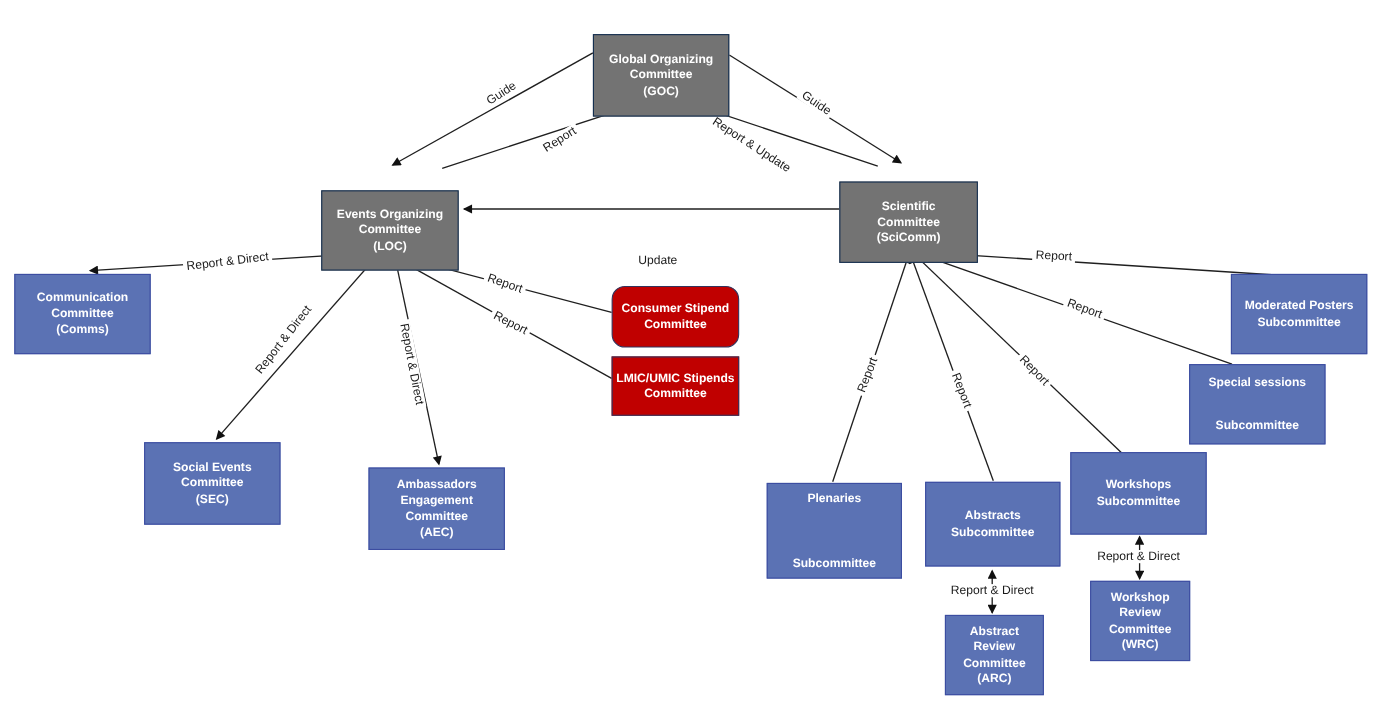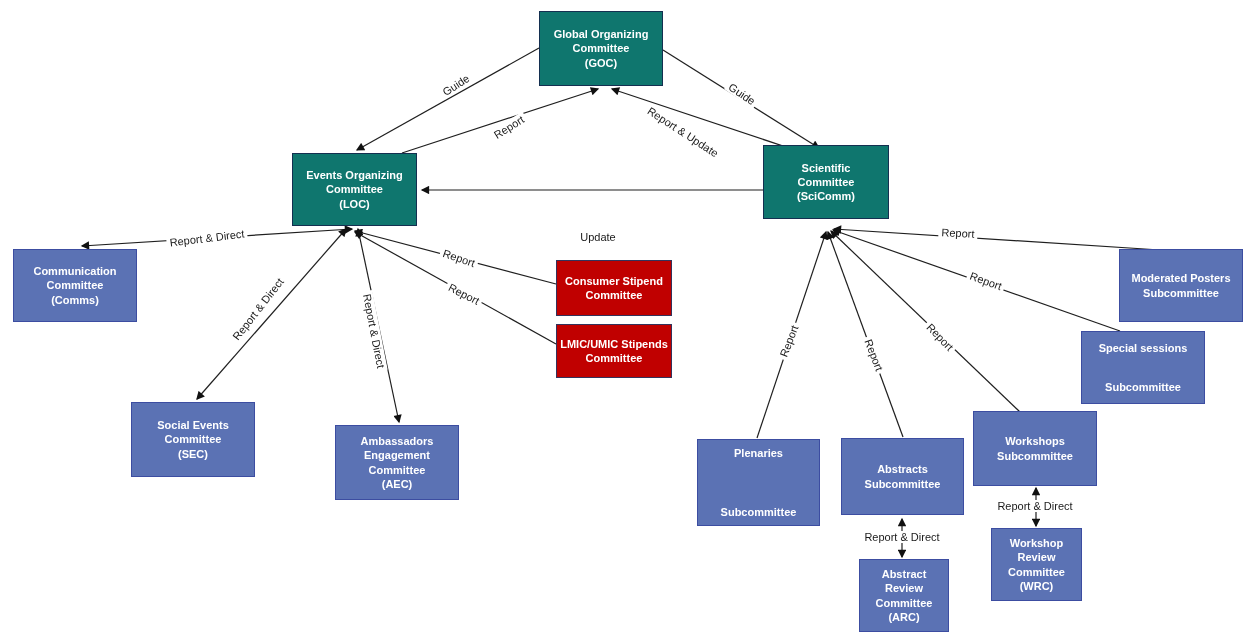--- a/index.html
+++ b/index.html
@@ -9,21 +9,21 @@
   }
   svg.edges{position:absolute;left:0;top:0;width:1257px;height:643px;}
   svg.edges line{stroke:#1f1f1f;stroke-width:1.2;}
   .node{
     position:absolute;display:flex;flex-direction:column;justify-content:center;
     align-items:center;text-align:center;color:#ffffff;font-weight:bold;
     font-size:11px;line-height:1.3;box-sizing:border-box;z-index:3;
     padding:2px;
   }
   .node span{display:block;}
-  .navy{background:#0f766e;border:1px solid #142f50;}
+  .navy{background:#737373;border:1px solid #142f50;margin-top:20px;}
   .blue{background:#5b72b4;border:1px solid #3c4da1;}
   .red{background:#c00000;border:1px solid #33335c;}
   .edge-label{
     position:absolute;background:#ffffff;color:#1a1a1a;font-size:11px;
     padding:0 3px;white-space:nowrap;z-index:2;transform-origin:center;
   }
 </style>
 </head>
 <body>
 
@@ -93,21 +93,21 @@
     <span>Committee</span>
     <span>(SciComm)</span>
   </div>
 
   <div class="node blue" style="left:13px;top:249px;width:124px;height:73px;">
     <span>Communication</span>
     <span>Committee</span>
     <span>(Comms)</span>
   </div>
 
-  <div class="node red" style="left:556px;top:260px;width:116px;height:56px;">
+  <div class="node red" style="left:556px;top:260px;width:116px;height:56px;border-radius:12px;">
     <span>Consumer Stipend</span>
     <span>Committee</span>
   </div>
 
   <div class="node red" style="left:556px;top:324px;width:116px;height:54px;">
     <span>LMIC/UMIC Stipends</span>
     <span>Committee</span>
   </div>
 
   <div class="node blue" style="left:131px;top:402px;width:124px;height:75px;">

